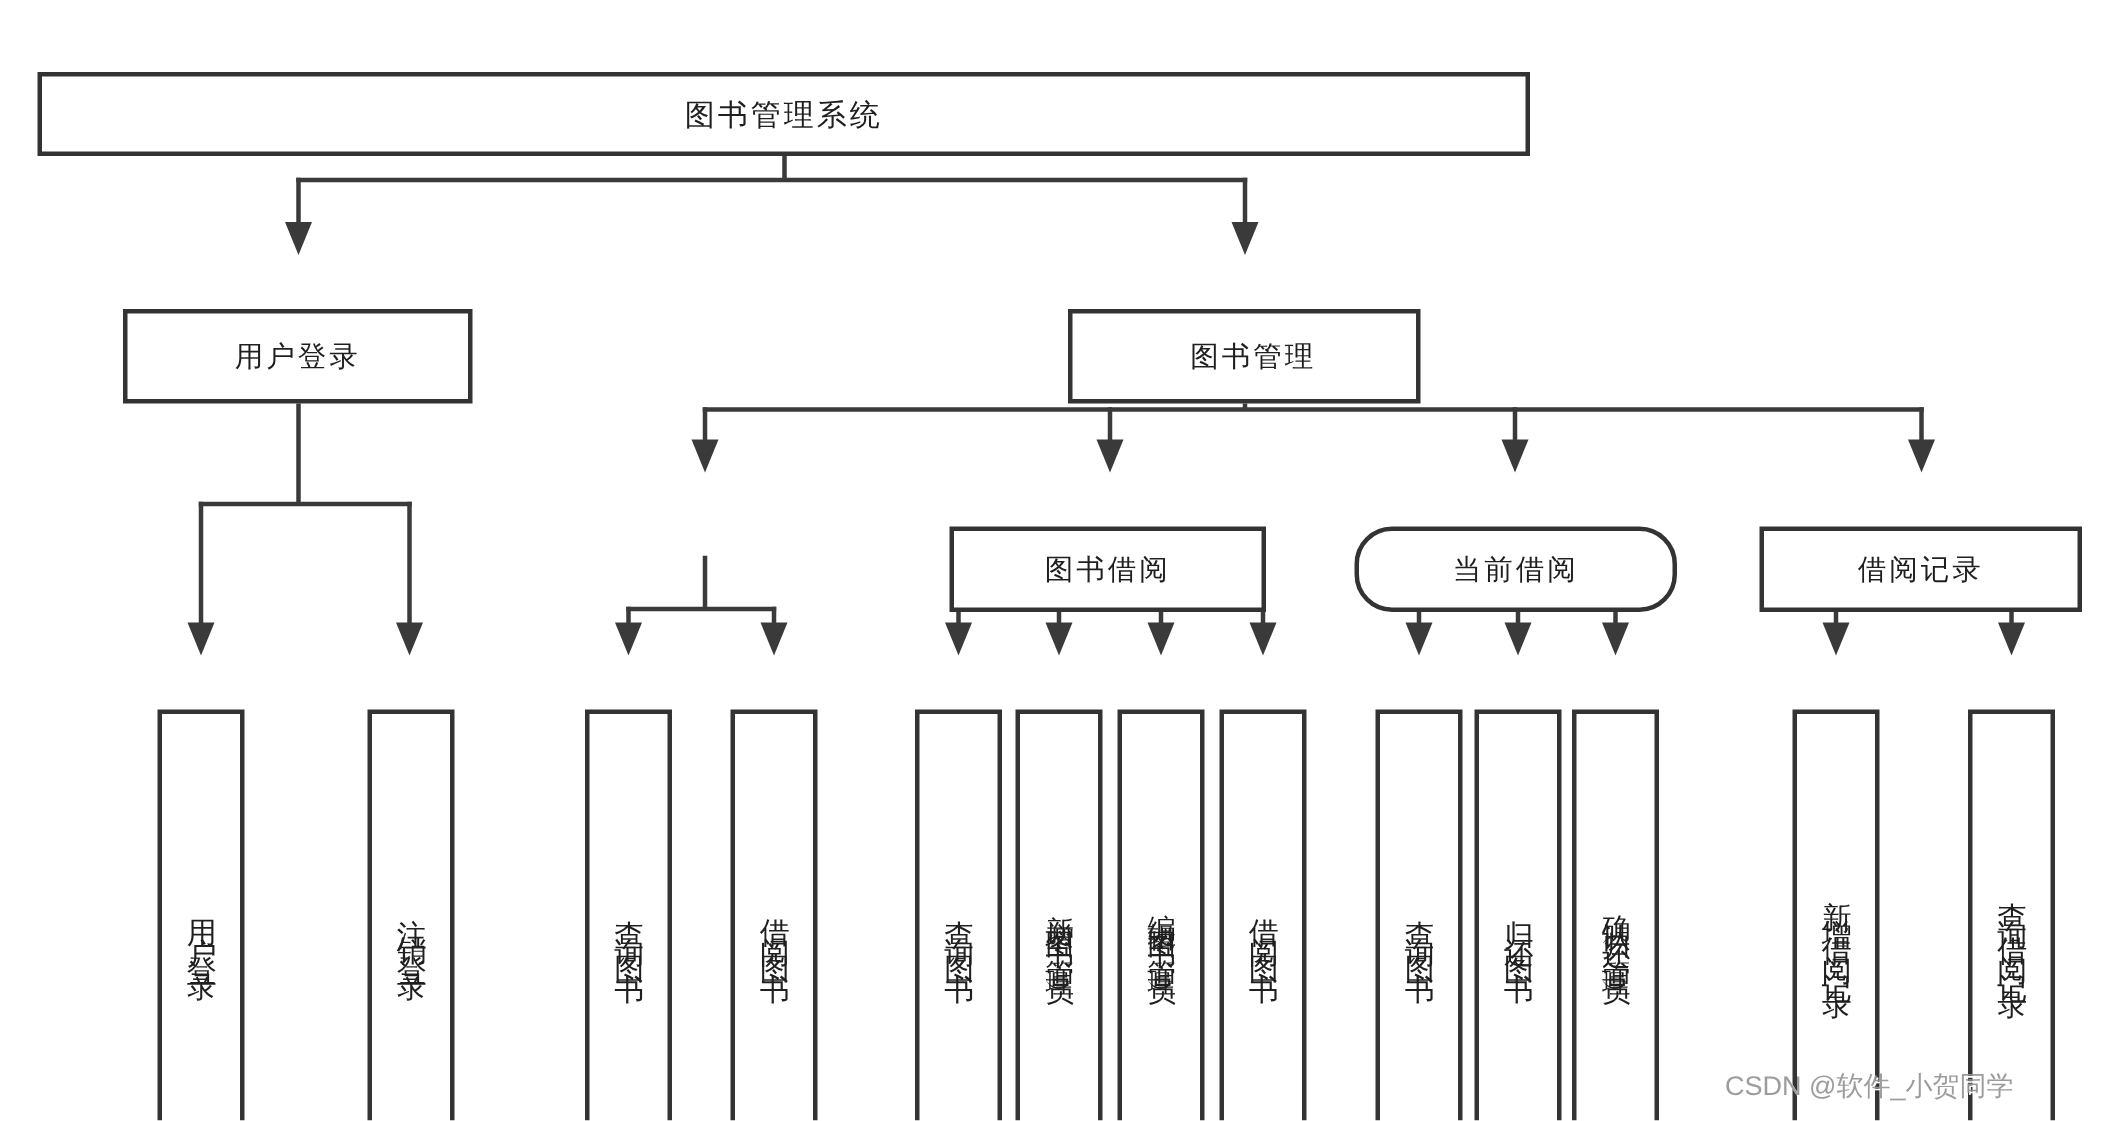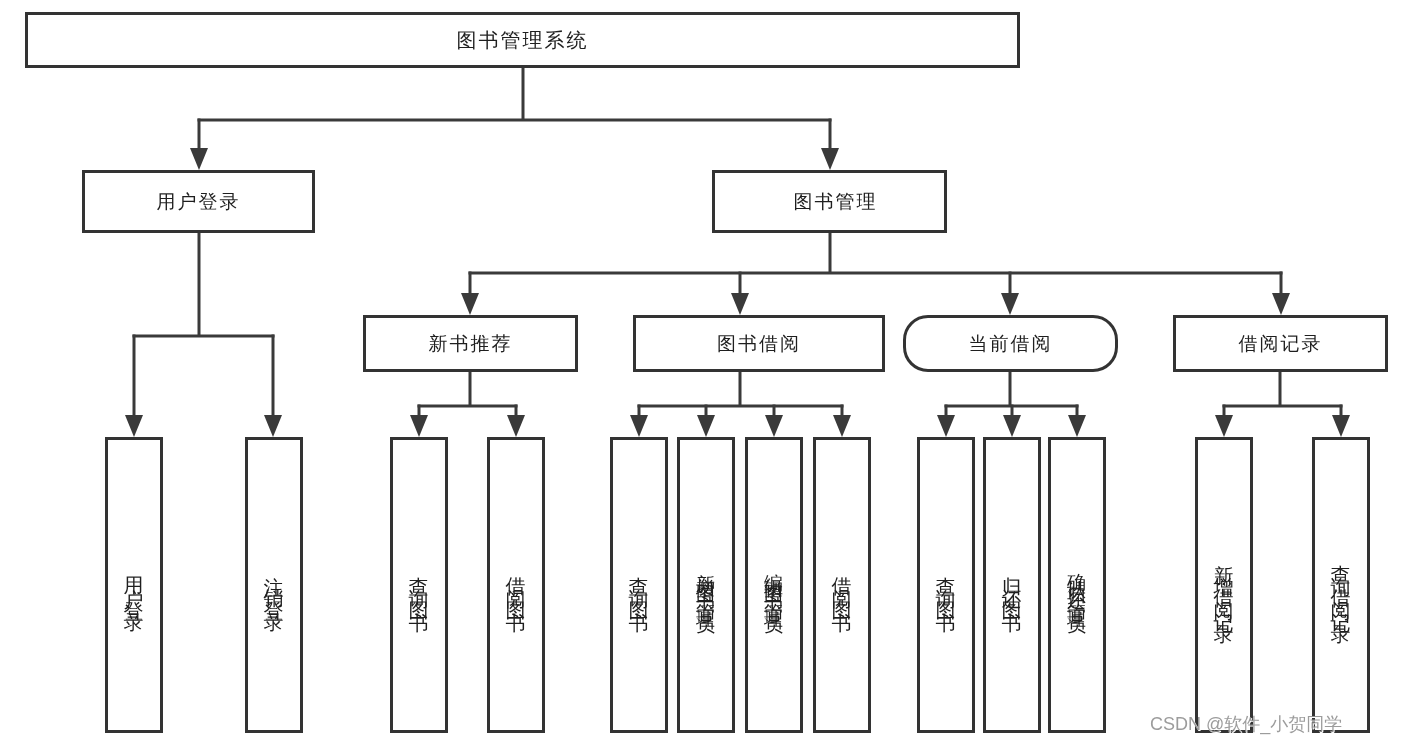--- a/index.html
+++ b/index.html
@@ -13,20 +13,21 @@
   svg.edges{position:absolute;left:0;top:0;}
   svg.edges .ln{stroke:#3a3a3a;stroke-width:3;fill:none;stroke-linecap:square;}
   svg.edges .ah{fill:#3a3a3a;stroke:none;}
   .box{
     position:absolute;
     box-sizing:border-box;
     background:#ffffff;
     border:3px solid #333333;
     display:flex;align-items:center;justify-content:center;
     color:#1f1f1f;
+    margin-top:36px;
   }
   .box.h{font-size:19px;letter-spacing:2px;}
   .box.root{font-size:20px;letter-spacing:2px;}
   .leaf{
     width:58px;height:296px;top:437px;
   }
   .leaf span{
     writing-mode:vertical-rl;
     text-orientation:mixed;
     font-size:20px;
@@ -117,24 +118,21 @@
     <span>图书管理系统</span>
   </div>
 
   <div class="box h" style="left:82px;top:170px;width:233px;height:63px;">
     <span>用户登录</span>
   </div>
   <div class="box h" style="left:712px;top:170px;width:235px;height:63px;padding-left:12px;">
     <span>图书管理</span>
   </div>
 
-  <div class="box h" style="left:363px;top:315px;width:215px;height:57px;">
-    <span>新书推荐</span>
-  </div>
-  <div class="box h" style="left:633px;top:315px;width:252px;height:57px;">
+  <div class="box h" style="left:633px;top:315px;width:211px;height:57px;">
     <span>图书借阅</span>
   </div>
   <div class="box h" style="left:903px;top:315px;width:215px;height:57px;border-radius:25px;">
     <span>当前借阅</span>
   </div>
   <div class="box h" style="left:1173px;top:315px;width:215px;height:57px;">
     <span>借阅记录</span>
   </div>
 
   <div class="box leaf" style="left:105px;">

